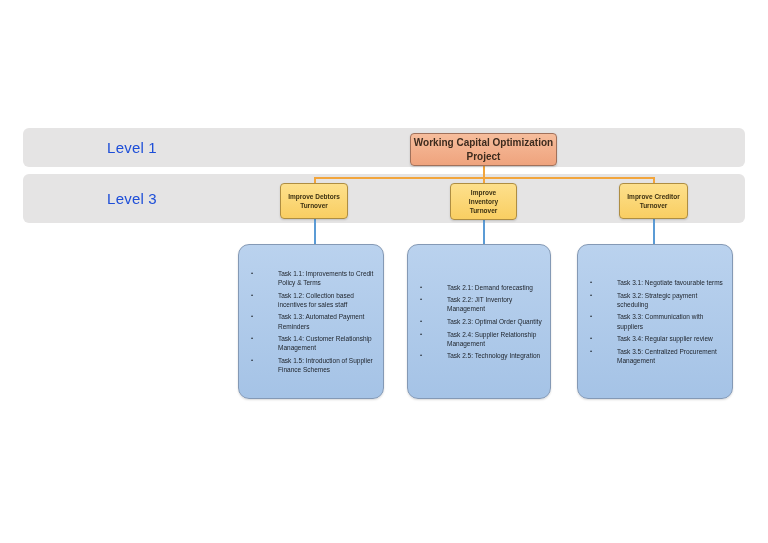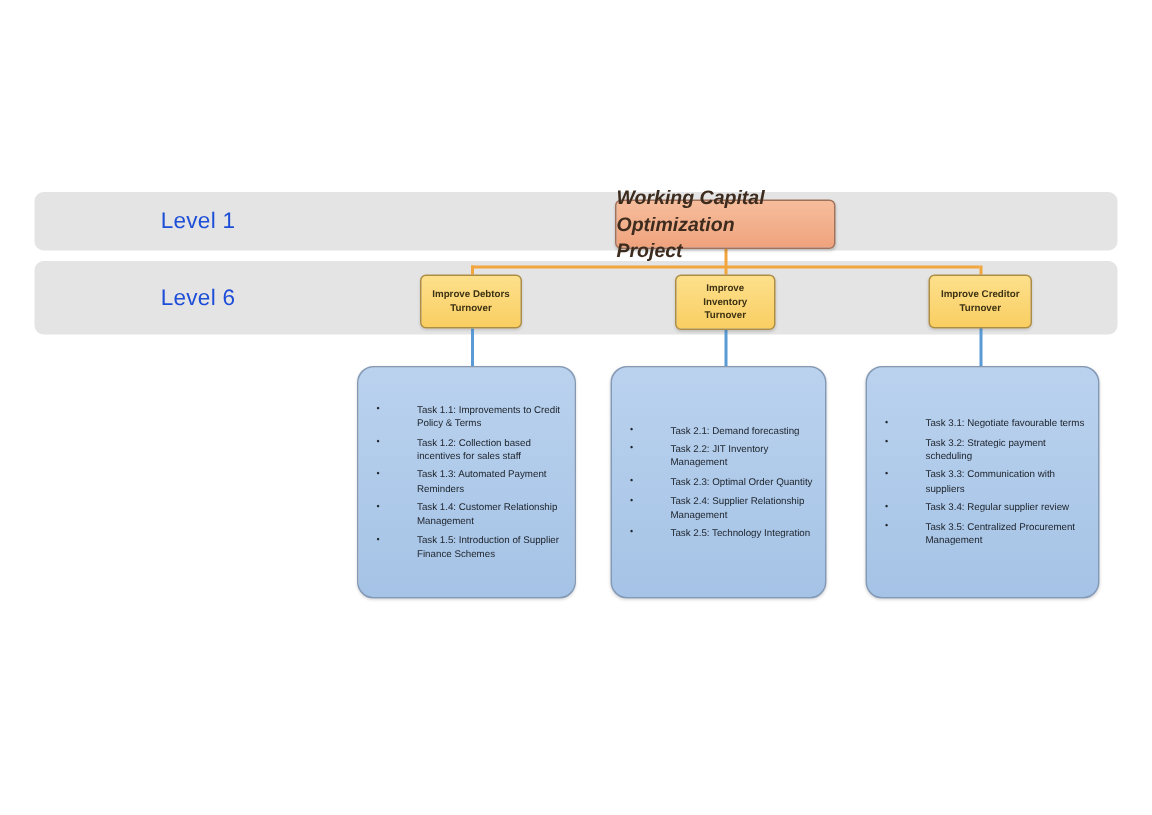--- a/index.html
+++ b/index.html
@@ -42,22 +42,22 @@
     left: 410px; top: 133px;
     width: 147px; height: 33px;
     background: linear-gradient(180deg, #f6bd9c 0%, #efa37d 100%);
     border: 1px solid #a0715b;
     border-radius: 4px;
     box-shadow: 0 1px 2px rgba(0,0,0,0.18);
     display: flex; align-items: center; justify-content: center;
     box-sizing: border-box;
   }
   .root-box .node-label {
-    font-size: 13px; font-weight: 700; color: #3d2b1e;
-    text-align: left; line-height: 1.35; white-space: pre-line; font-style: italic;
+    font-size: 10px; font-weight: 700; color: #3d2b1e;
+    text-align: center; line-height: 1.35; white-space: pre-line;
   }
   
   .branch-box {
     position: absolute;
     top: 183px;
     height: 36px;
     background: linear-gradient(180deg, #fde08c 0%, #f9ce62 100%);
     border: 1px solid #ae8d42;
     border-radius: 4px;
     box-shadow: 0 1px 2px rgba(0,0,0,0.15);
@@ -113,21 +113,21 @@
 </style>
 </head>
 <body>
 
 <div class="canvas">
 
   <div class="band band1">
     <div class="band-label">Level 1</div>
   </div>
   <div class="band band2">
-    <div class="band-label">Level 6</div>
+    <div class="band-label">Level 3</div>
   </div>
 
   <div class="line orange vline" style="left:483px; top:166px; height:17px;"></div>
   <div class="line orange hline" style="left:314px; top:177px; width:339px;"></div>
   <div class="line orange vline" style="left:314px; top:177px; height:6px;"></div>
   <div class="line orange vline" style="left:653px; top:177px; height:6px;"></div>
 
   <div class="line blue vline" style="left:314px; top:219px; height:25px;"></div>
   <div class="line blue vline" style="left:483px; top:220px; height:24px;"></div>
   <div class="line blue vline" style="left:653px; top:218px; height:26px;"></div>

